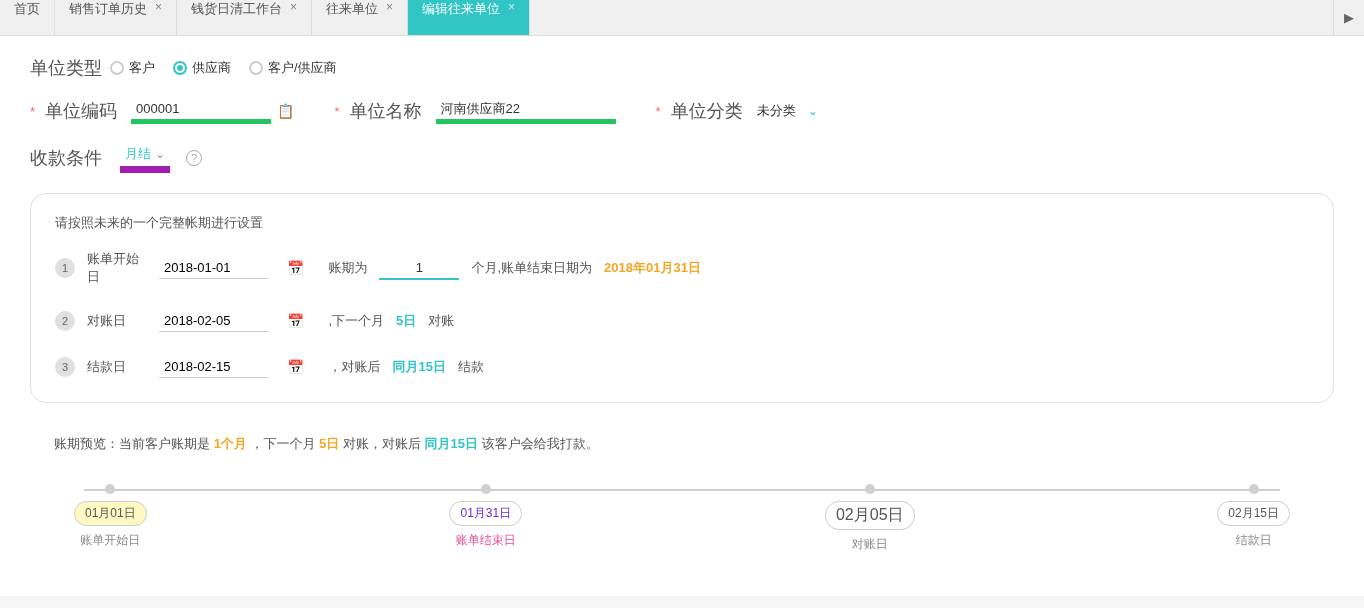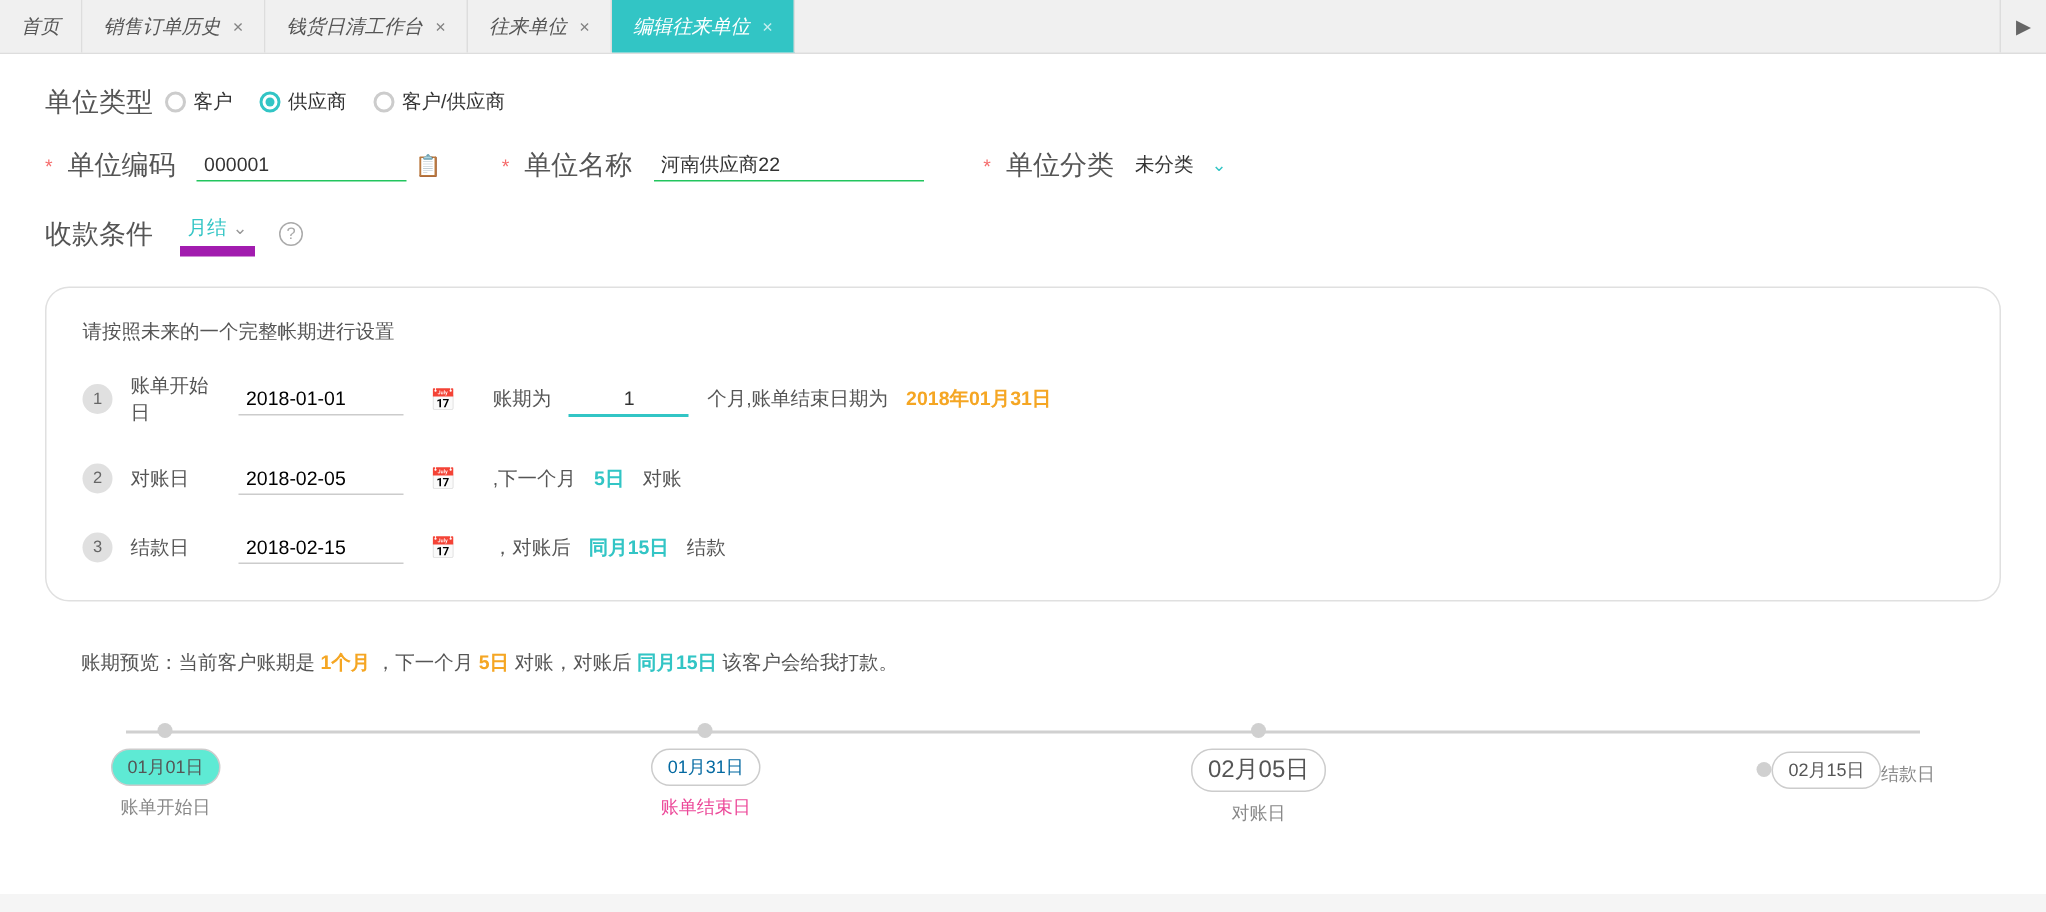--- a/index.html
+++ b/index.html
@@ -5,24 +5,24 @@
     * { box-sizing: border-box; margin: 0; padding: 0; }
     body { font-family: 'Microsoft YaHei', Arial, sans-serif; font-size: 13px; background: #f5f5f5; color: #333; }
 
     
     .tabs-bar {
       display: flex; align-items: stretch;
       background: #f0f0f0; border-bottom: 1px solid #ddd;
       height: 36px; padding-left: 0;
     }
     .tab {
-      display: flex; align-items: center; padding: 0 14px;
+      display: flex; padding: 0 14px;
       font-size: 13px; cursor: pointer; color: #555;
       border-right: 1px solid #ddd; background: #f0f0f0;
-      white-space: nowrap; height: 100%; font-style: italic;
+      white-space: nowrap; height: 100%;
     }
     .tab.active {
       background: #32c5c5; color: #fff;
     }
     .tab .close-x {
       margin-left: 8px; font-size: 12px; opacity: 0.7;
     }
     .tab-arrow {
       margin-left: auto; display: flex; align-items: center;
       padding: 0 10px; cursor: pointer; color: #666;
@@ -54,21 +54,21 @@
     .radio-circle.checked {
       border-color: #32c5c5;
     }
     .radio-circle.checked::after {
       content: ''; width: 6px; height: 6px; border-radius: 50%;
       background: #32c5c5; position: absolute; top: 2px; left: 2px;
     }
 
     
     .input-field {
-      border: none; border-bottom: 1px solid #22c55e;
+      border: none; border-bottom: 5px solid #22c55e;
       padding: 3px 5px; font-size: 13px; color: #333;
       outline: none; background: transparent;
     }
 
     
     .select-wrap {
       display: flex; align-items: center; border-bottom: 7px solid #a21caf;
       padding: 3px 5px;
     }
     .select-value { font-size: 13px; color: #32c5c5; margin-right: 4px; }
@@ -249,37 +249,37 @@
       <span class="highlight-teal">同月15日</span>
       <span>该客户会给我打款。</span>
     </div>
 
     <div style="position:relative; padding: 0 20px;">
       <div style="position:absolute; top:12px; left:30px; right:30px; height:2px; background:#d0d0d0; z-index:0;"></div>
       <div style="display:flex; justify-content:space-between; position:relative; z-index:1;">
 
         <div style="display:flex;flex-direction:column;align-items:center;">
           <div style="width:10px;height:10px;border-radius:50%;background:#d0d0d0;margin:7px 0;"></div>
-          <div style="background:#5eead4;border:1px solid #ccc;border-radius:14px;padding:3px 10px;font-size:12px;color:#555;white-space:nowrap;">01月01日</div>
+          <div style="background:#fef9c3;border:1px solid #ccc;border-radius:14px;padding:3px 10px;font-size:12px;color:#555;white-space:nowrap;">01月01日</div>
           <div style="font-size:12px;color:#888;margin-top:6px;">账单开始日</div>
         </div>
 
         <div style="display:flex;flex-direction:column;align-items:center;">
           <div style="width:10px;height:10px;border-radius:50%;background:#d0d0d0;margin:7px 0;"></div>
-          <div style="background:#fff;border:1px solid #ccc;border-radius:14px;padding:3px 10px;font-size:12px;color:#0369a1;white-space:nowrap;">01月31日</div>
+          <div style="background:#fff;border:1px solid #ccc;border-radius:14px;padding:3px 10px;font-size:12px;color:#6d28d9;white-space:nowrap;">01月31日</div>
           <div style="font-size:12px;color:#ec4899;margin-top:6px;">账单结束日</div>
         </div>
 
         <div style="display:flex;flex-direction:column;align-items:center;">
           <div style="width:10px;height:10px;border-radius:50%;background:#d0d0d0;margin:7px 0;"></div>
           <div style="background:#fff;border:1px solid #ccc;border-radius:14px;padding:3px 10px;font-size:16px;color:#555;white-space:nowrap;">02月05日</div>
           <div style="font-size:12px;color:#888;margin-top:6px;">对账日</div>
         </div>
 
-        <div style="display:flex;flex-direction:row;align-items:center;">
+        <div style="display:flex;flex-direction:column;align-items:center;">
           <div style="width:10px;height:10px;border-radius:50%;background:#d0d0d0;margin:7px 0;"></div>
           <div style="background:#fff;border:1px solid #ccc;border-radius:14px;padding:3px 10px;font-size:12px;color:#555;white-space:nowrap;">02月15日</div>
           <div style="font-size:12px;color:#888;margin-top:6px;">结款日</div>
         </div>
 
       </div>
     </div>
   </div>
 
 </div>

